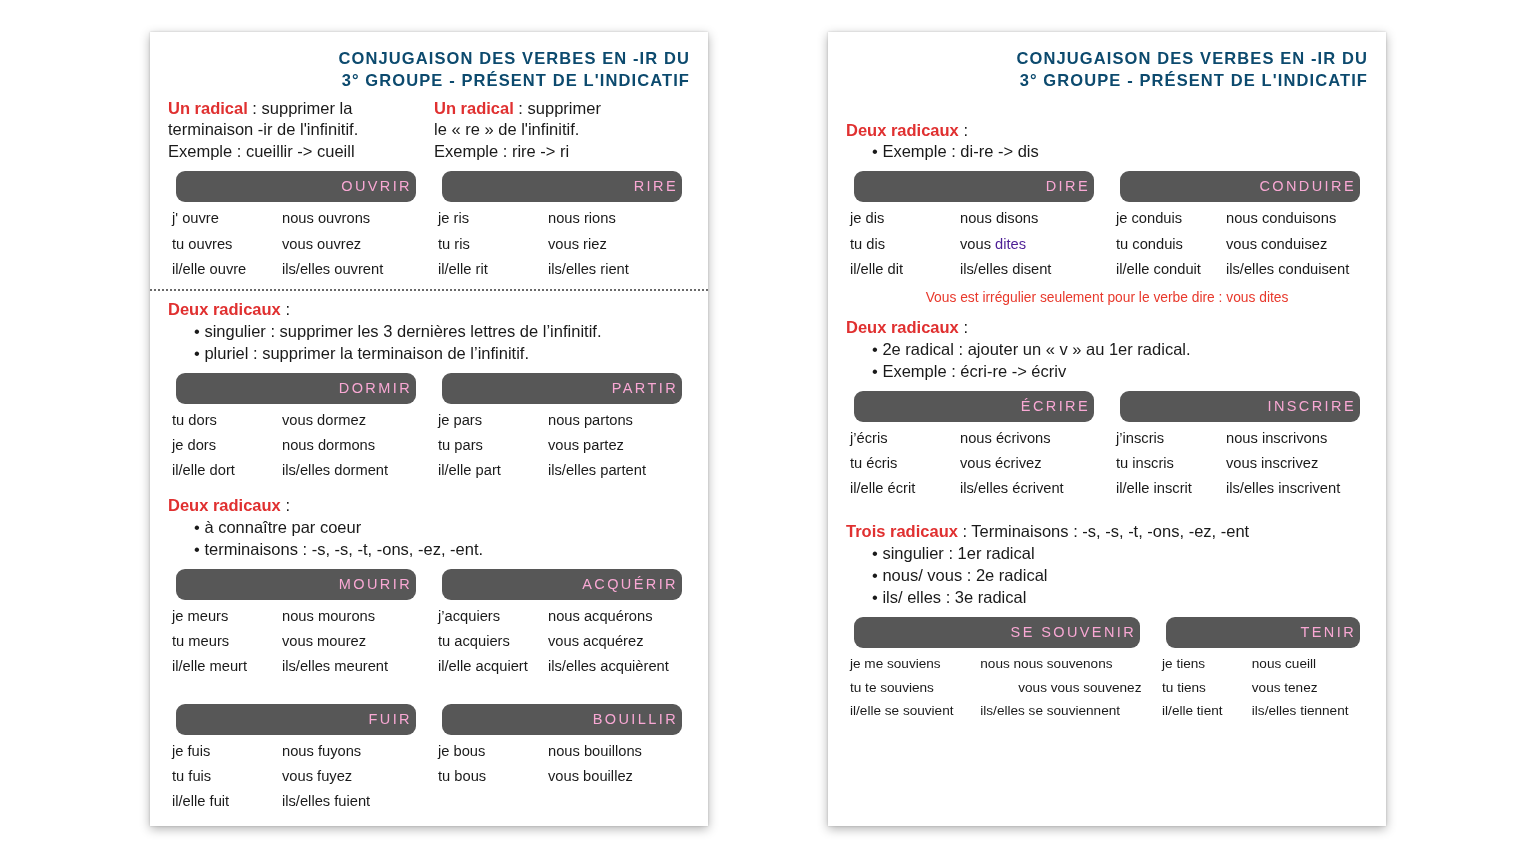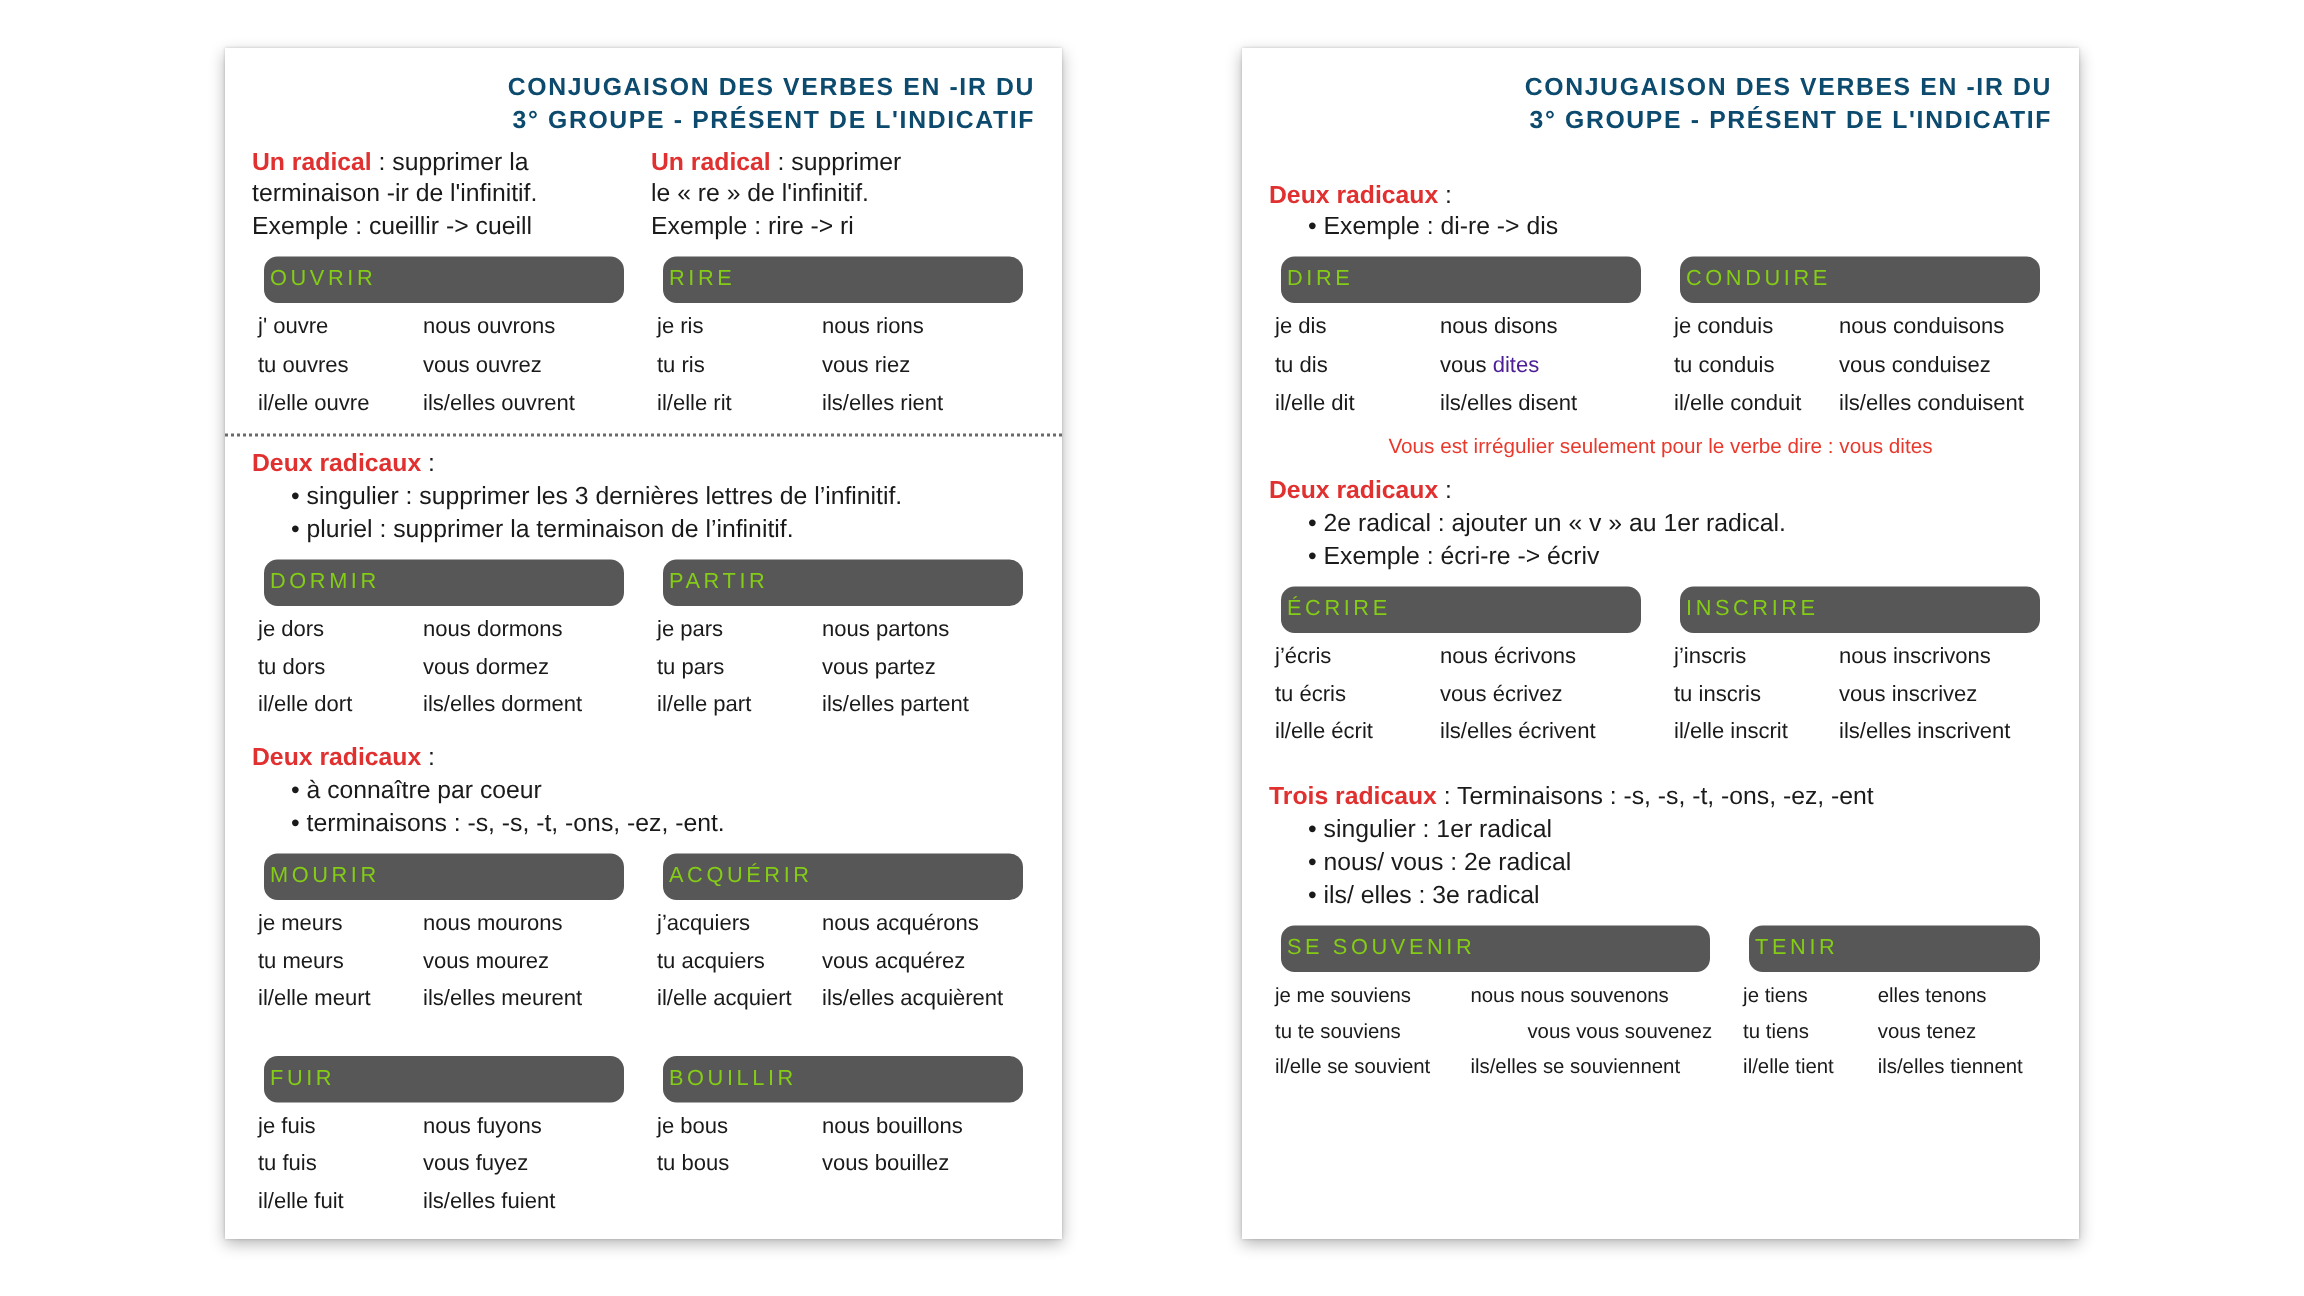--- a/index.html
+++ b/index.html
@@ -48,23 +48,23 @@
     padding-left:26px;
     text-indent:0;
   }
   .bul::before{content:"• ";}
 
   .two-col{display:flex;gap:10px;}
   .two-col > div{flex:1;min-width:0;}
 
   .pill{
     background:#575757;
-    color:#84cc16;
+    color:#f9a8d4;
     border-radius:9px;
-    text-align:left;
+    text-align:right;
     font-size:14.5px;
     letter-spacing:2.4px;
     padding:7px 4px 8px 4px;
     margin:6px 8px 2px 8px;
   }
 
   .conj{
     display:flex;
     font-size:14.7px;
     color:#1a1a1a;
@@ -161,26 +161,26 @@
     <div class="rule-blk">
       <span class="lead"><span class="rule-head">Deux radicaux</span><span> :</span></span>
       <span class="bul">singulier : supprimer les 3 dernières lettres de l’infinitif.</span>
       <span class="bul">pluriel : supprimer la terminaison de l’infinitif.</span>
     </div>
 
     <div class="two-col pair-block">
       <div>
         <div class="pill">DORMIR</div>
         <div class="conj">
+          <span class="cc">tu dors</span>
+          <span class="cc">vous dormez</span>
+        </div>
+        <div class="conj">
           <span class="cc">je dors</span>
           <span class="cc">nous dormons</span>
-        </div>
-        <div class="conj">
-          <span class="cc">tu dors</span>
-          <span class="cc">vous dormez</span>
         </div>
         <div class="conj">
           <span class="cc">il/elle dort</span>
           <span class="cc">ils/elles dorment</span>
         </div>
       </div>
       <div>
         <div class="pill">PARTIR</div>
         <div class="conj">
           <span class="cc">je pars</span>
@@ -383,21 +383,21 @@
         </div>
         <div class="conj" style="font-size:13.6px;">
           <span class="cc">il/elle se souvient</span>
           <span class="cc">ils/elles se souviennent</span>
         </div>
       </div>
       <div style="flex:0.82;">
         <div class="pill">TENIR</div>
         <div class="conj" style="font-size:13.6px;align-items:center;">
           <span class="cc">je tiens</span>
-          <span class="cc">elles tenons</span>
+          <span class="cc">nous cueill</span>
         </div>
         <div class="conj" style="font-size:13.6px;">
           <span class="cc">tu tiens</span>
           <span class="cc">vous tenez</span>
         </div>
         <div class="conj" style="font-size:13.6px;">
           <span class="cc">il/elle tient</span>
           <span class="cc">ils/elles tiennent</span>
         </div>
       </div>

